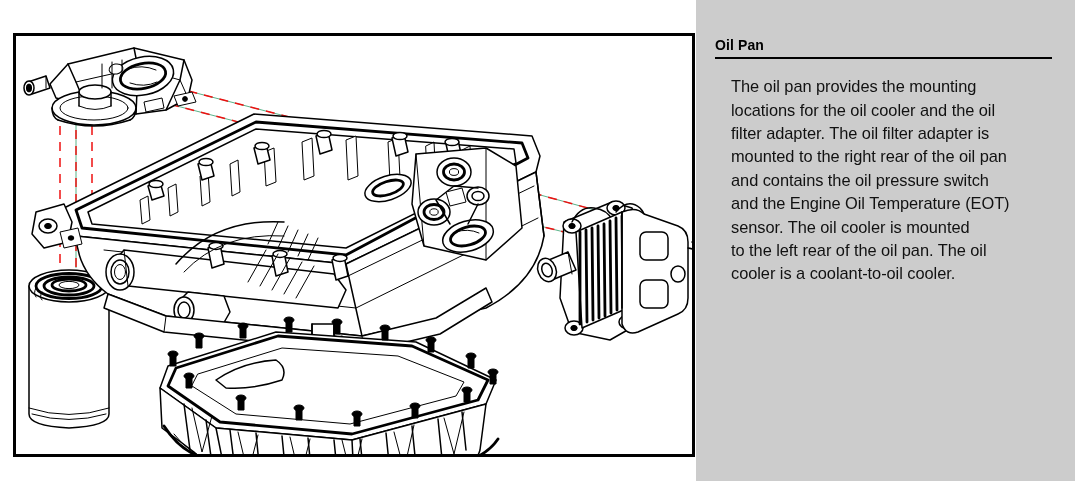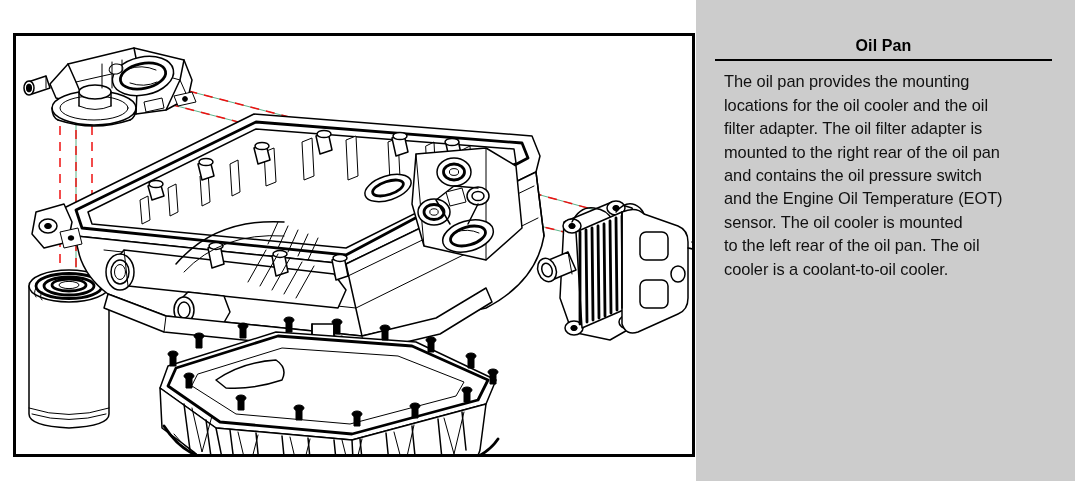--- a/index.html
+++ b/index.html
@@ -23,41 +23,40 @@
     left: 696px; top: 0;
     width: 379px; height: 481px;
     background: #cccccc;
   }
   #info-inner {
     position: absolute;
     left: 19px; top: 37px;
     width: 337px;
   }
   #panel-title {
-    font-size: 16px;
+    font-size: 14px;
     font-weight: bold;
     color: #000000;
     letter-spacing: 0.1px;
     line-height: 1.15;
     margin: 0;
     white-space: pre;
-    text-align: center;
   }
   #title-rule {
     width: 337px;
     height: 2px;
     background: #000000;
     margin-top: 4px;
     margin-bottom: 5px;
   }
   #panel-body {
     font-size: 16.4px;
     color: #111111;
     line-height: 23.4px;
-    margin: 9px;
+    margin: 16px;
     white-space: pre-line;
     letter-spacing: -0.05px;
   }
 
   
   #diagram-frame {
     position: absolute;
     left: 13px; top: 33px;
     width: 682px; height: 424px;
     background: #ffffff;

